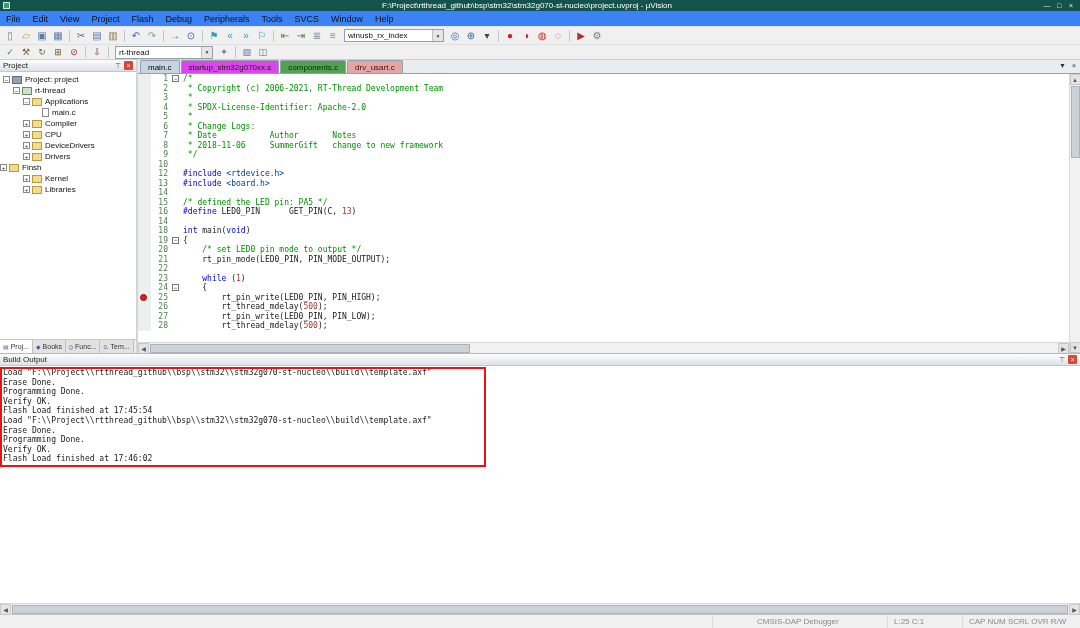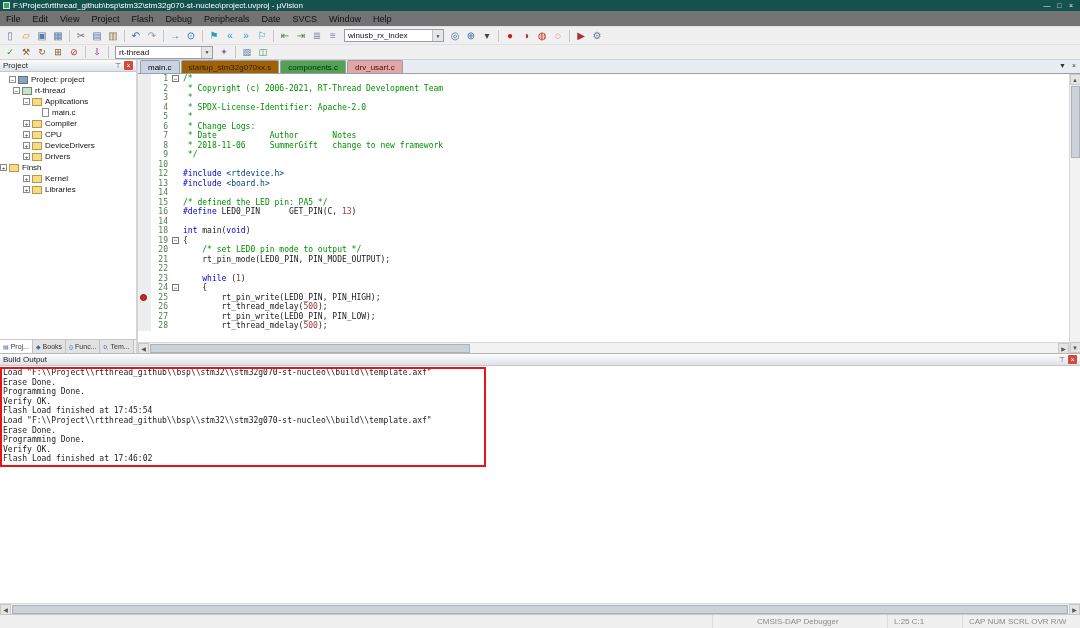--- a/index.html
+++ b/index.html
@@ -1,24 +1,24 @@
 <!DOCTYPE html>
 <html><head>
 <meta charset="utf-8">
 <style>
 *{margin:0;padding:0;box-sizing:border-box;}
 html,body{width:1080px;height:628px;overflow:hidden;font-family:"Liberation Sans",sans-serif;background:#fff;}
 .window{position:relative;width:1080px;height:628px;background:#f0f0f0;display:flex;flex-direction:column;}
 
 .titlebar{height:11px;background:#14524e;color:#fff;display:flex;align-items:center;padding:0 3px;font-size:8px;flex:none;}
 .title-icon{width:7px;height:7px;background:#3aa06a;border:1px solid #cfe8da;margin-right:3px;flex:none;}
-.title-text{flex:1;white-space:nowrap;overflow:hidden;}
+.title-text{flex:1;white-space:nowrap;overflow:hidden;text-align:center;}
 .winbtn{width:12px;text-align:center;font-size:7px;color:#eee;}
 
-.menubar{height:16px;background:#737373;display:flex;align-items:center;font-size:9px;color:#111;border-bottom:1px solid #e2e2e2;flex:none;}
+.menubar{height:16px;background:#3b82f6;display:flex;align-items:center;font-size:9px;color:#111;border-bottom:1px solid #e2e2e2;flex:none;}
 .menu-item{padding:0 6px;}
 
 .toolbar{display:flex;align-items:center;background:#f0f0f0;flex:none;}
 .toolbar1{height:18px;border-bottom:1px solid #e0e0e0;padding-left:2px;}
 .toolbar2{height:15px;border-bottom:1px solid #cfcfcf;padding-left:2px;}
 .ic{width:16px;height:14px;display:inline-flex;align-items:center;justify-content:center;font-size:10px;line-height:1;flex:none;}
 .toolbar2 .ic{height:12px;font-size:9px;}
 .tsep{width:1px;height:12px;background:#c6c6c6;margin:0 3px;flex:none;}
 .combo{height:13px;background:#fff;border:1px solid #96a0aa;display:inline-flex;align-items:center;margin:0 3px;font-size:8px;flex:none;}
 .combo-text{flex:1;padding:0 3px;white-space:nowrap;overflow:hidden;color:#111;}
@@ -97,21 +97,21 @@
   </div>
 
   <div class="menubar">
       <span class="menu-item">File</span>
       <span class="menu-item">Edit</span>
       <span class="menu-item">View</span>
       <span class="menu-item">Project</span>
       <span class="menu-item">Flash</span>
       <span class="menu-item">Debug</span>
       <span class="menu-item">Peripherals</span>
-      <span class="menu-item">Date</span>
+      <span class="menu-item">Tools</span>
       <span class="menu-item">SVCS</span>
       <span class="menu-item">Window</span>
       <span class="menu-item">Help</span>
     </div>
 
   <div class="toolbar toolbar1">
       <span class="ic" style="color: rgb(107, 127, 150);">▯</span>
       <span class="ic" style="color: rgb(199, 155, 59);">▱</span>
       <span class="ic" style="color: rgb(90, 124, 166);">▣</span>
       <span class="ic" style="color: rgb(90, 124, 166);">▦</span>
@@ -172,21 +172,21 @@
 
   <div class="main">
 
     <div class="project-panel">
       <div class="panel-header">
         <span class="ph-title">Project</span>
         <span class="ph-pin">⊤</span>
         <span class="ph-close">×</span>
       </div>
       <div class="tree">
-          <div class="tree-row" style="padding-left: 3px; margin-left: 6px;">
+          <div class="tree-row" style="padding-left: 3px;">
             <span class="exp">−</span>
             <span class="ti ti-target"></span>
             <span class="tree-label">Project: project</span>
           </div>
           <div class="tree-row" style="padding-left: 13px;">
             <span class="exp">−</span>
             <span class="ti ti-chip"></span>
             <span class="tree-label">rt-thread</span>
           </div>
           <div class="tree-row" style="padding-left: 23px;">
@@ -257,21 +257,21 @@
 
     <div class="editor">
       <div class="tab-row">
         <div class="tab-controls">
           <span>▼</span>
           <span>×</span>
         </div>
       <div class="etab active" style="background: rgb(200, 212, 226); color: rgb(0, 0, 0);">
             <span>main.c</span>
           </div>
-          <div class="etab" style="background: #a16207; color: rgb(42, 36, 0);">
+          <div class="etab" style="background: #d946ef; color: rgb(42, 36, 0);">
             <span>startup_stm32g070xx.s</span>
           </div>
           <div class="etab" style="background: rgb(83, 162, 83); color: rgb(6, 41, 6);">
             <span>components.c</span>
           </div>
           <div class="etab" style="background: rgb(226, 166, 166); color: rgb(77, 10, 10);">
             <span>drv_usart.c</span>
           </div>
         </div>
       <div class="editor-body">

